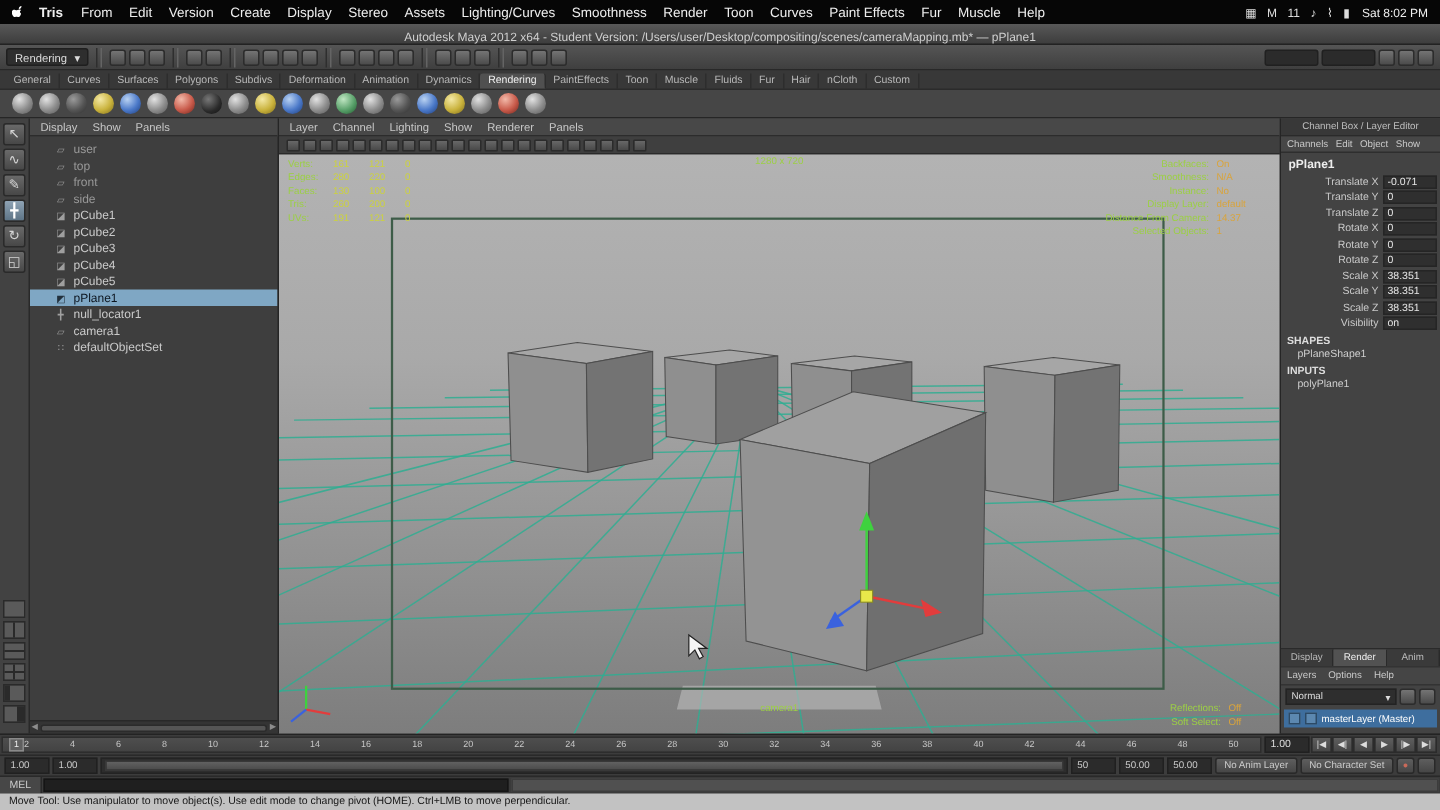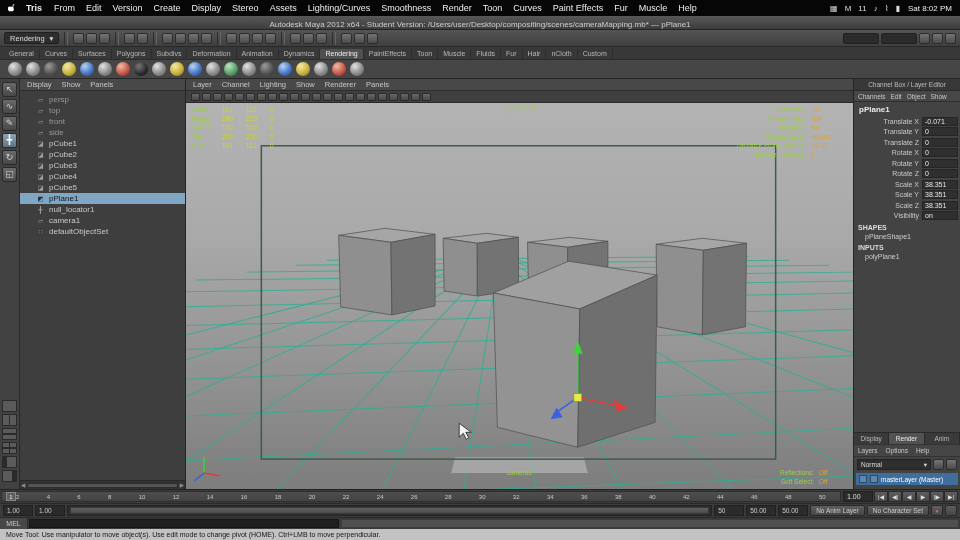--- a/index.html
+++ b/index.html
@@ -289,21 +289,21 @@
       <div class="panel-menus">
 
       <span>Display</span>
           <span>Show</span>
           <span>Panels</span>
         </div>
       <div class="ol-list">
 
           <div class="ol-item dim">
             <span class="gl">▱</span>
-            <span>persp</span>
+            <span>user</span>
           </div>
 
           <div class="ol-item dim">
             <span class="gl">▱</span>
             <span>top</span>
           </div>
 
           <div class="ol-item dim">
             <span class="gl">▱</span>
             <span>front</span>

